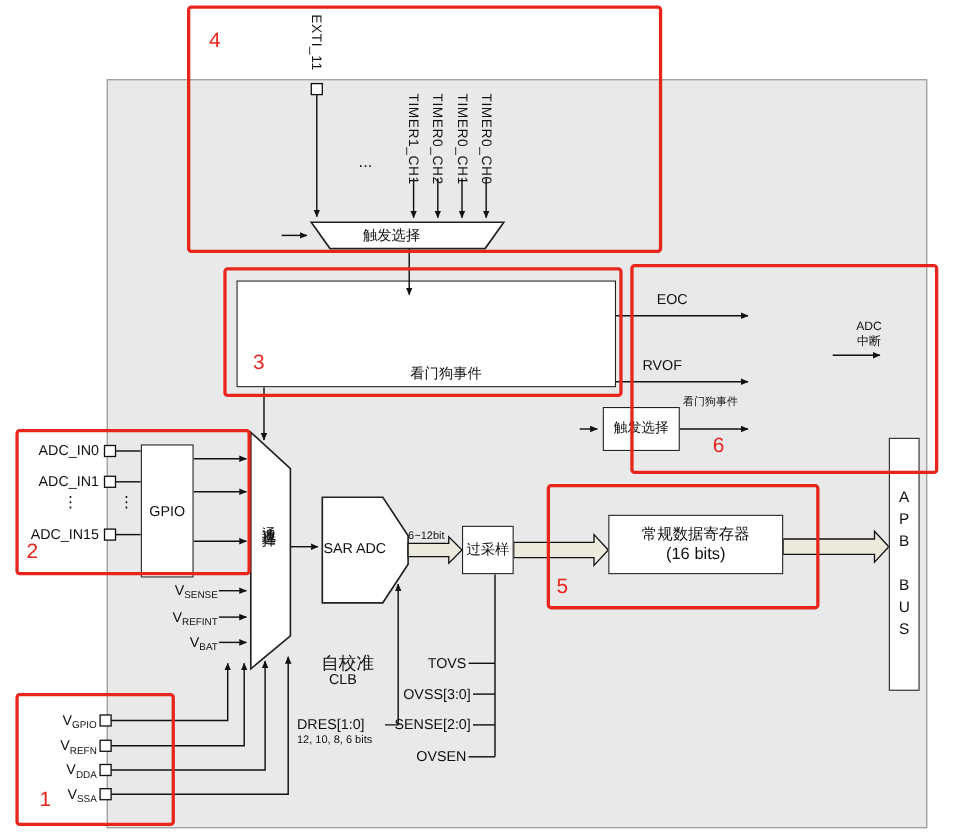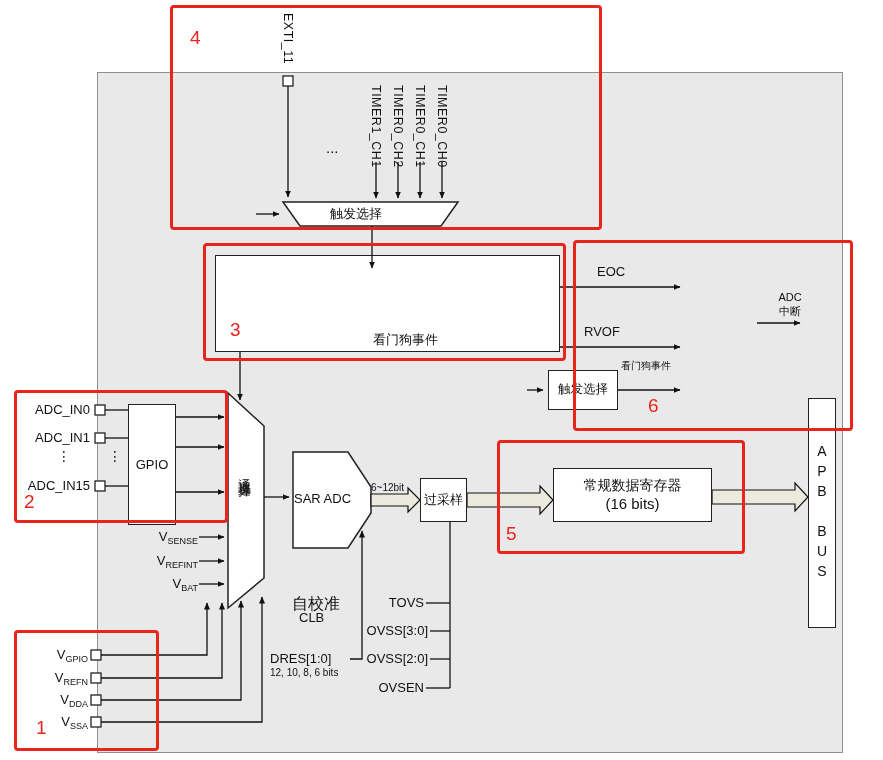--- a/index.html
+++ b/index.html
@@ -153,21 +153,21 @@
 
   <div class="lbl c" style="left:294px;top:491px;width:72px">SAR ADC</div>
   <div class="lbl c tiny" style="left:371px;top:483px;width:48px">6~12bit</div>
   <div class="lbl" style="left:299px;top:610px">CLB</div>
   <div class="lbl" style="left:292px;top:596px;font-size:16px">自校准</div>
   <div class="lbl" style="left:270px;top:651px">DRES[1:0]</div>
   <div class="lbl tiny" style="left:270px;top:668px">12, 10, 8, 6 bits</div>
 
   <div class="lbl r" style="left:354px;top:595px;width:70px">TOVS</div>
   <div class="lbl r" style="left:348px;top:623px;width:80px">OVSS[3:0]</div>
-  <div class="lbl r" style="left:348px;top:651px;width:80px">OVSS[2:0]</div>
+  <div class="lbl r" style="left:348px;top:651px;width:80px">SENSE[2:0]</div>
   <div class="lbl r" style="left:354px;top:680px;width:70px">OVSEN</div>
 
   <div class="lbl r" style="left:26px;top:647px;width:62px"><span>V</span><sub class="vs">GPIO</sub></div>
   <div class="lbl r" style="left:26px;top:670px;width:62px"><span>V</span><sub class="vs">REFN</sub></div>
   <div class="lbl r" style="left:26px;top:692px;width:62px"><span>V</span><sub class="vs">DDA</sub></div>
   <div class="lbl r" style="left:26px;top:714px;width:62px"><span>V</span><sub class="vs">SSA</sub></div>
 
   <svg class="wires-top" width="883" height="760" viewBox="0 0 883 760">
     <line x1="372" y1="226" x2="372" y2="268" stroke="#111" stroke-width="1.3" marker-end="url(#ah)"></line>
   </svg>

